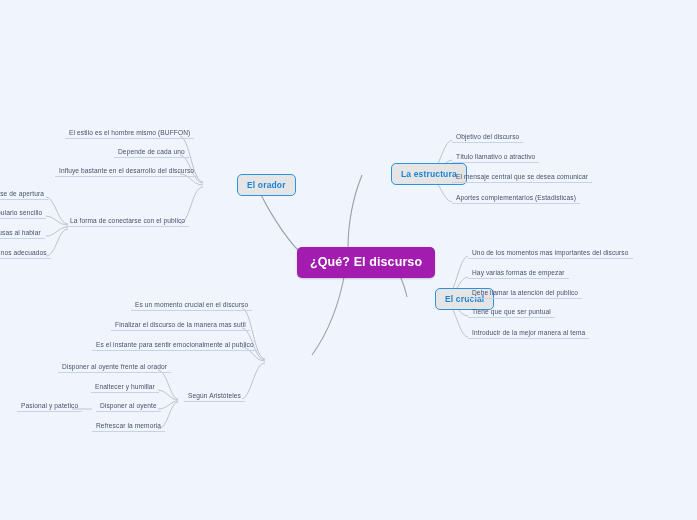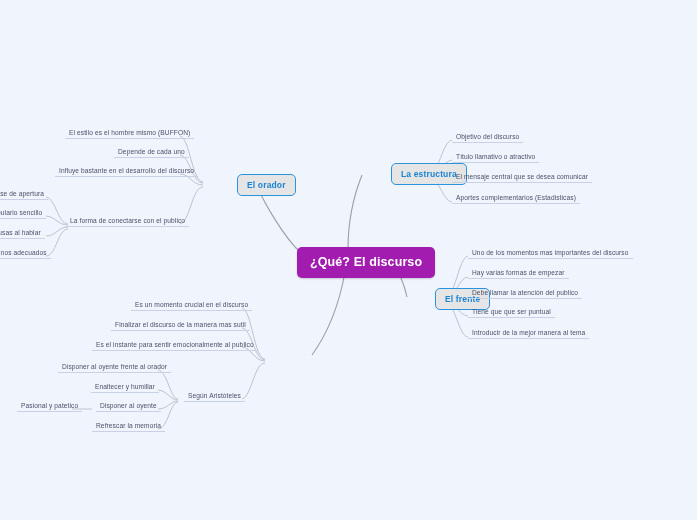--- a/index.html
+++ b/index.html
@@ -140,21 +140,21 @@
     <span>Título llamativo o atractivo</span>
   </div>
   <div class="node leaf" style="left:452px; top:172px;">
     <span>El mensaje central que se desea comunicar</span>
   </div>
   <div class="node leaf" style="left:452px; top:193px;">
     <span>Aportes complementarios (Estadisticas)</span>
   </div>
 
   <div class="node branch" style="left:402px; top:288px;">
-    <span>El frente</span>
+    <span>El crucial</span>
   </div>
 
   <div class="node leaf" style="left:468px; top:248px;">
     <span>Uno de los momentos mas importantes del discurso</span>
   </div>
   <div class="node leaf" style="left:468px; top:268px;">
     <span>Hay varias formas de empezar</span>
   </div>
   <div class="node leaf" style="left:468px; top:288px;">
     <span>Debe llamar la atención del publico</span>

